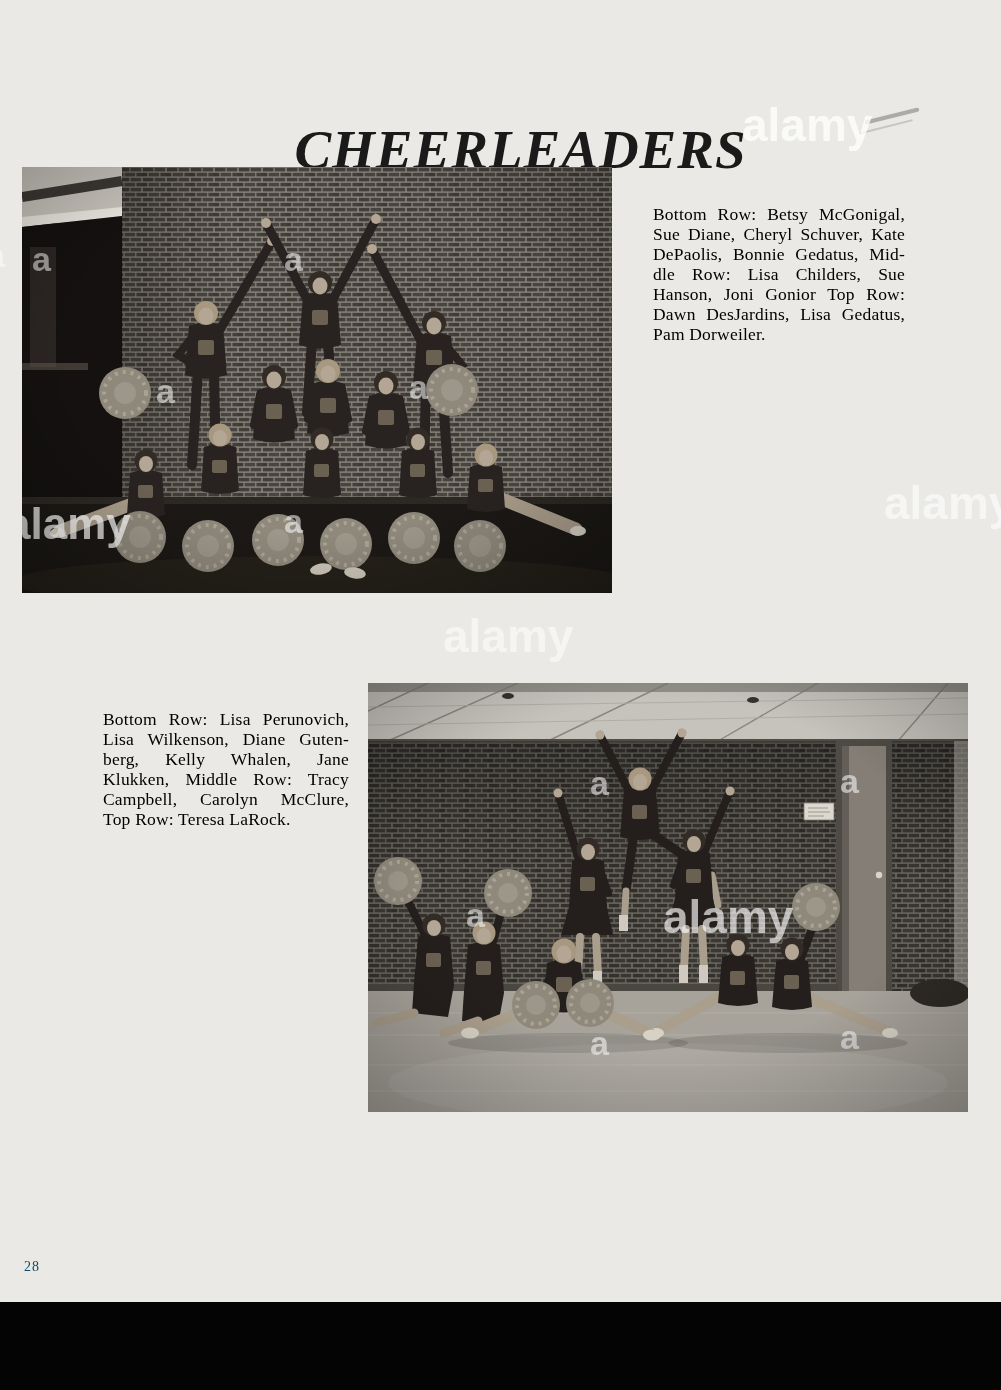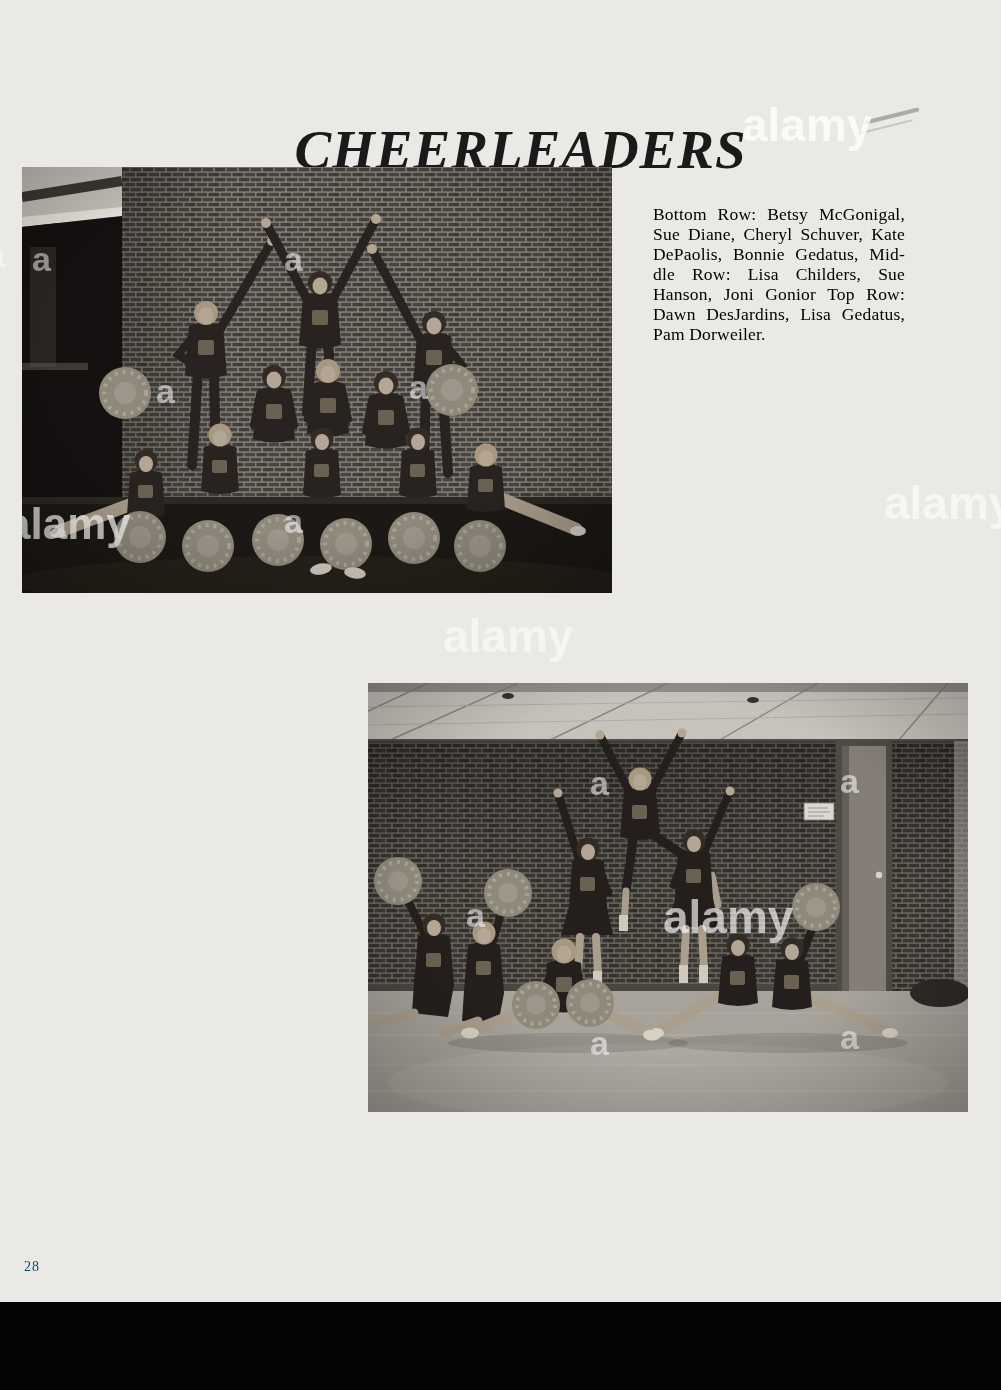--- a/index.html
+++ b/index.html
@@ -400,20 +400,28 @@
       <text x="472" y="110" font-size="34" opacity=".55">a</text>
       <text x="98" y="244" font-size="34" opacity=".55">a</text>
       <text x="295" y="250" font-size="46" opacity=".65">alamy</text>
       <text x="222" y="372" font-size="34" opacity=".55">a</text>
       <text x="472" y="366" font-size="34" opacity=".55">a</text>
     </g>
 
     <rect width="600" height="429" fill="url(#vigB)"></rect>
   </svg>
 
+  <div id="caption-bottom" class="caption">
+      <div class="jline">Bottom Row: Lisa Perunovich,</div>
+      <div class="jline">Lisa Wilkenson, Diane Guten-</div>
+      <div class="jline">berg, Kelly Whalen, Jane</div>
+      <div class="jline">Klukken, Middle Row: Tracy</div>
+      <div class="jline">Campbell, Carolyn McClure,</div>
+      <div class="jline last">Top Row: Teresa LaRock.</div>
+    </div>
 
   <div id="wm-top-right" class="wm">alamy</div>
   <div id="wm-mid-left" class="wm">alamy</div>
   <div id="wm-mid-right" class="wm">alamy</div>
   <div id="wm-left-edge" class="wm">a</div>
 
   <div id="page-number">28</div>
 
   <div id="alamy-bar">
     

